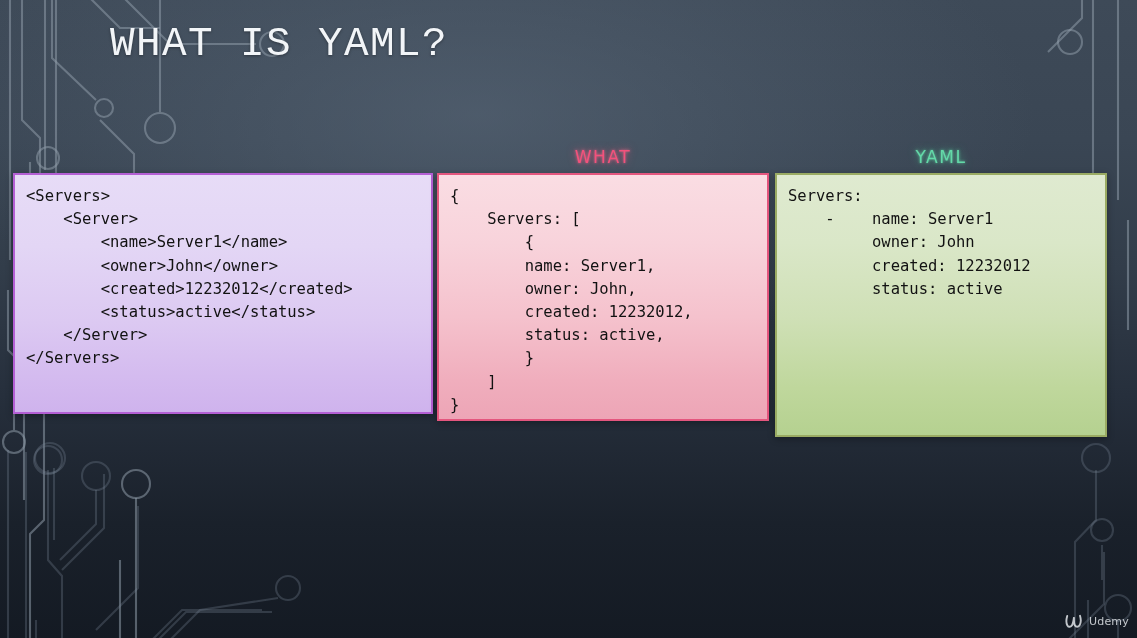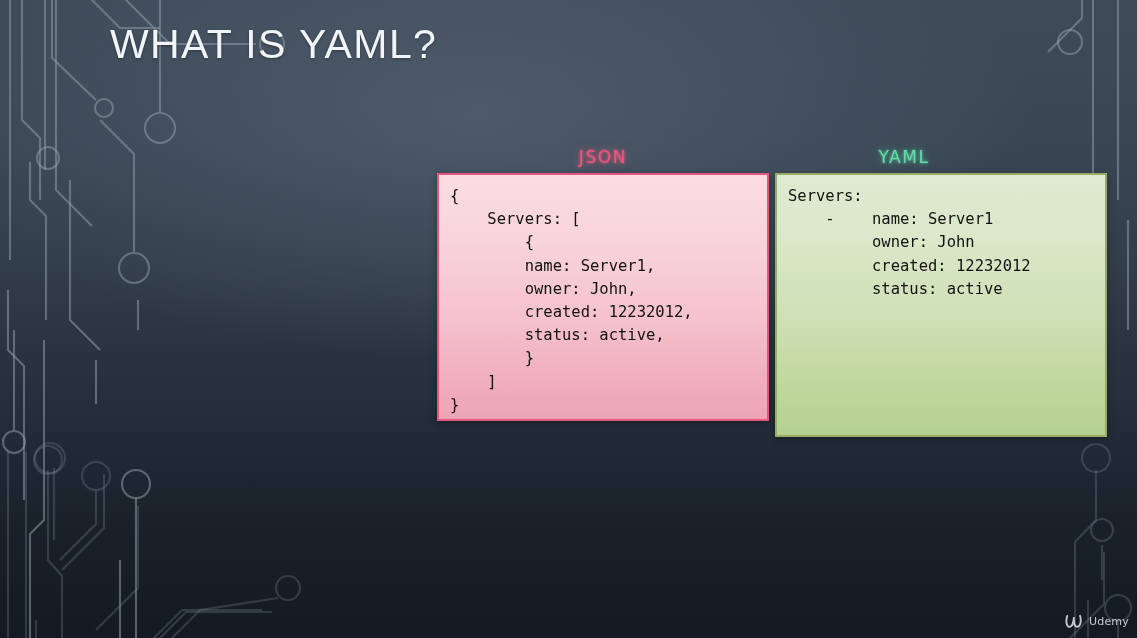--- a/index.html
+++ b/index.html
@@ -43,21 +43,21 @@
   
   #title {
     position: absolute;
     left: 110px;
     top: 21px;
     font-size: 41px;
     letter-spacing: 1.4px;
     color: #f2f5f8;
     font-weight: 300;
     text-transform: uppercase;
-    font-family: Liberation Sans, sans-serif;
+    font-family: Liberation Mono, monospace;
     font-stretch: semi-expanded;
     text-shadow: 0 1px 3px rgba(0,0,0,0.35);
     white-space: nowrap;
   }
   
   .col-label {
     position: absolute;
     top: 147px;
     font-size: 17px;
     letter-spacing: 1.6px;
@@ -70,21 +70,21 @@
     left: 13px; width: 420px;
     color: #c07ce0;
     text-shadow: 0 0 9px rgba(186,106,222,0.75), 0 0 3px rgba(200,130,235,0.9);
   }
   #label-json {
     left: 437px; width: 332px;
     color: #f2527c;
     text-shadow: 0 0 9px rgba(240,80,120,0.7), 0 0 3px rgba(245,110,145,0.85);
   }
   #label-yaml {
-    left: 738px; width: 332px;
+    left: 775px; width: 332px;
     color: #63d9a8;
     text-shadow: 0 0 9px rgba(80,215,160,0.65), 0 0 3px rgba(110,225,175,0.8);
   }
   
   .panel {
     position: absolute;
     box-sizing: border-box;
     overflow: hidden;
     padding: 10px 0 0 11px;
   }
@@ -211,23 +211,33 @@
       <circle class="node" cx="1102" cy="530" r="11"></circle>
       <path class="trace" d="M 1060 648 L 1104 604 L 1104 552"></path>
       <path class="trace" d="M 1088 648 L 1088 600"></path>
       <circle class="node" cx="1118" cy="608" r="13"></circle>
       <path class="trace" d="M 1118 620 L 1118 648"></path>
     </g>
   </svg>
 
   <div id="title">WHAT IS YAML?</div>
 
-  <div class="col-label" id="label-json">JSON</div>
+  <div class="col-label" id="label-json">WHAT</div>
   <div class="col-label" id="label-yaml">YAML</div>
 
+  <div class="panel" id="panel-xml">
+    <pre>&lt;Servers&gt;
+    &lt;Server&gt;
+        &lt;name&gt;Server1&lt;/name&gt;
+        &lt;owner&gt;John&lt;/owner&gt;
+        &lt;created&gt;12232012&lt;/created&gt;
+        &lt;status&gt;active&lt;/status&gt;
+    &lt;/Server&gt;
+&lt;/Servers&gt;</pre>
+  </div>
   <div class="panel" id="panel-json">
     <pre>{
     Servers: [
         {
         name: Server1,
         owner: John,
         created: 12232012,
         status: active,
         }
     ]

